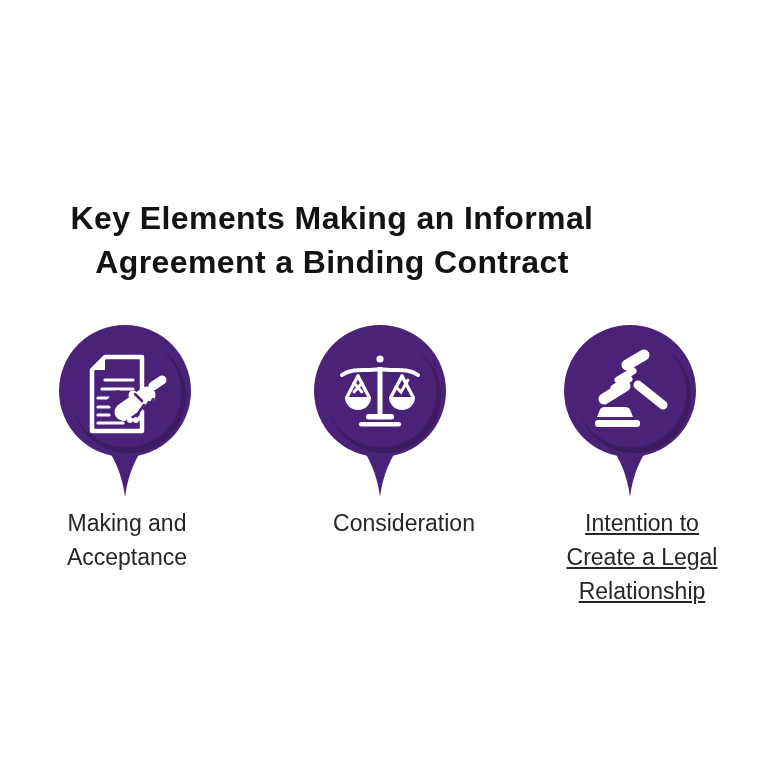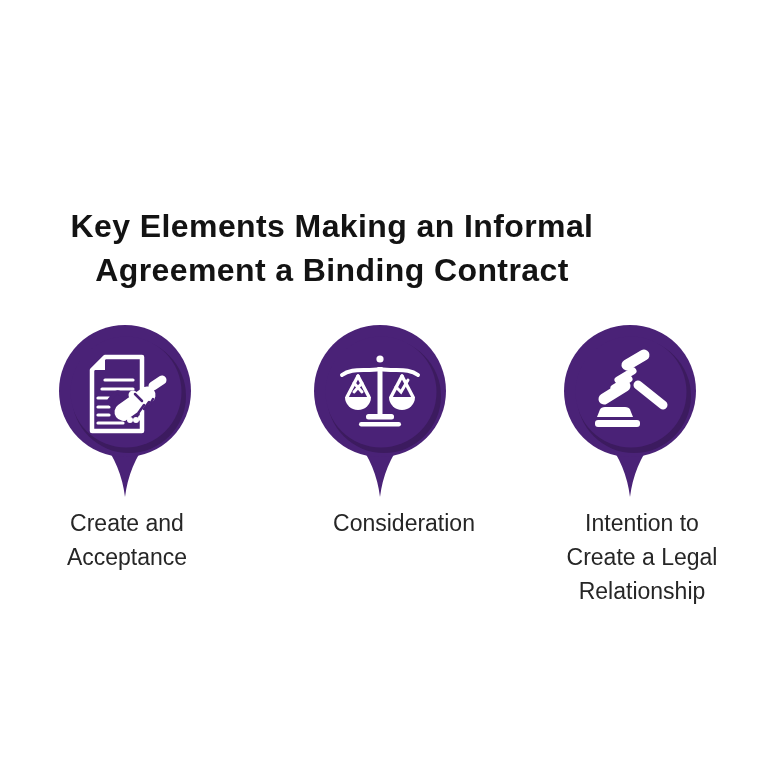--- a/index.html
+++ b/index.html
@@ -2,35 +2,35 @@
 <html style="--background: #FFFFFF; --title_color: #131313; --label_color: #262626; --pin_purple: #4A2277; --pin_shadow: #3C1B5F; --icon_white: #FFFFFF;"><head>
 <meta charset="utf-8">
 <style>
   html,body{margin:0;padding:0;}
   body{
     width:768px;height:768px;position:relative;overflow:hidden;
     background:var(--background,#fff);
     font-family:"Liberation Sans","DejaVu Sans",sans-serif;
   }
   .title{
-    position:absolute;top:204px;left:0;width:664px;
+    position:absolute;top:196px;left:0;width:664px;
     text-align:center;font-size:32px;line-height:44px;font-weight:800;
     letter-spacing:.4px;color:var(--title_color,#131313);
     white-space:pre-line;
   }
   .pin{position:absolute;top:313px;width:160px;height:220px;}
   .pin.p1{left:45px;} .pin.p2{left:300px;} .pin.p3{left:550px;}
   .label{
     position:absolute;top:506px;text-align:center;
     font-size:23px;line-height:34px;font-weight:400;
     color:var(--label_color,#262626);white-space:pre-line;
   }
   .label.l1{left:27px;width:200px;}
   .label.l2{left:304px;width:200px;}
-  .label.l3{left:532px;width:220px;}
+  .label.l3{left:532px;width:220px;text-decoration:underline;}
   .pinMain{fill:var(--pin_purple,#4A2277);}
   .pinDark{fill:var(--pin_shadow,#3C1B5F);}
   .fW{fill:var(--icon_white,#fff);}
   .sW{stroke:var(--icon_white,#fff);fill:none;}
   .sP{stroke:var(--pin_purple,#4A2277);fill:none;}
 </style>
 </head>
 <body>
 
 <div class="title">Key Elements Making an Informal
@@ -109,18 +109,18 @@
       <line x1="68" y1="67" x2="83" y2="58" stroke-width="7"></line>
       <line x1="64" y1="75" x2="79" y2="66" stroke-width="7"></line>
       <line x1="54" y1="86" x2="75" y2="73" stroke-width="11"></line>
       <line x1="88" y1="72" x2="113" y2="92" stroke-width="9"></line>
     </g>
     <path class="fW" d="M 47,104 L 50,96.5 Q 51,94 55,94 L 75,94 Q 79,94 80,96.5 L 83,104 Z"></path>
     <rect class="fW" x="45" y="107" width="45" height="7" rx="3"></rect>
   </g>
 </svg>
 
-<div class="label l1">Create and
+<div class="label l1">Making and
 Acceptance</div>
 <div class="label l2">Consideration</div>
 <div class="label l3">Intention to
 Create a Legal
 Relationship</div>
 
 </body></html>

